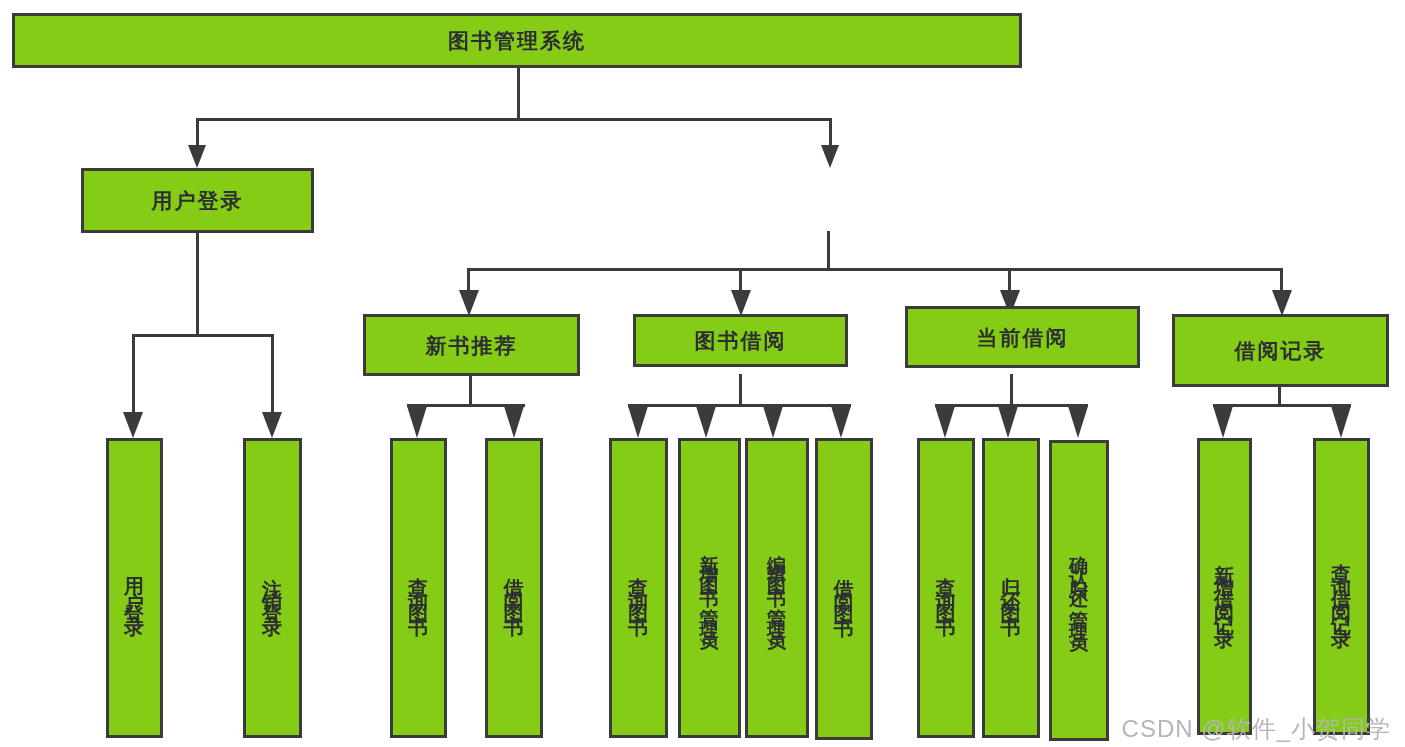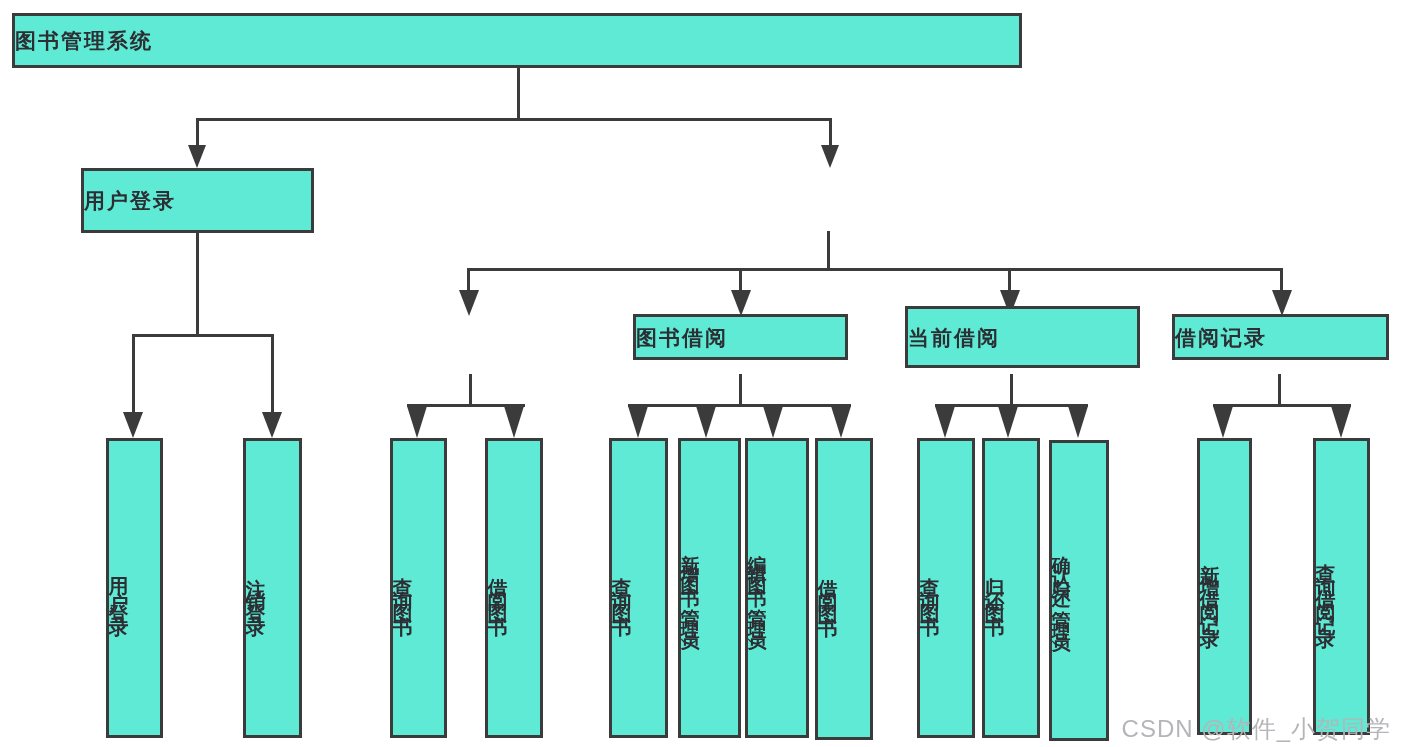--- a/index.html
+++ b/index.html
@@ -12,22 +12,22 @@
   html,body{margin:0;padding:0;}
   body{
     width:1405px;height:747px;
     background:var(--background);
     font-family:"Liberation Sans","DejaVu Sans",sans-serif;
   }
   .stage{position:relative;width:1405px;height:747px;overflow:hidden;background:var(--background);}
   .node{
     position:absolute;
     border:3px solid var(--line);
-    background:#5eead4;
-    display:flex;align-items:center;justify-content:flex-start;
+    background:#84cc16;
+    display:flex;align-items:center;justify-content:center;
   }
   .hlabel{
     font-size:21px;font-weight:700;letter-spacing:2px;
     color:var(--text);line-height:1;white-space:nowrap;
   }
   .vlabel{
     writing-mode:vertical-rl;
     font-size:20px;font-weight:700;letter-spacing:13px;
     color:var(--text);line-height:1;
   }
@@ -102,27 +102,30 @@
   <div class="arrow" style="left:1331px;top:406px"></div>
 
   <div class="node" style="left:12px;top:13px;width:1010px;height:55px">
     <span class="hlabel">图书管理系统</span>
   </div>
 
   <div class="node" style="left:81px;top:168px;width:233px;height:65px">
     <span class="hlabel">用户登录</span>
   </div>
 
-  <div class="node" style="left:633px;top:314px;width:215px;height:46px">
+  <div class="node" style="left:363px;top:314px;width:217px;height:62px">
+    <span class="hlabel">新书推荐</span>
+  </div>
+  <div class="node" style="left:633px;top:314px;width:215px;height:53px">
     <span class="hlabel">图书借阅</span>
   </div>
   <div class="node" style="left:905px;top:306px;width:235px;height:62px">
     <span class="hlabel">当前借阅</span>
   </div>
-  <div class="node" style="left:1172px;top:314px;width:217px;height:46px">
+  <div class="node" style="left:1172px;top:314px;width:217px;height:73px">
     <span class="hlabel">借阅记录</span>
   </div>
 
   <div class="node" style="left:106px;top:438px;width:57px;height:300px">
     <span class="vlabel">用户登录</span>
   </div>
   <div class="node" style="left:243px;top:438px;width:59px;height:300px">
     <span class="vlabel">注销登录</span>
   </div>
 

